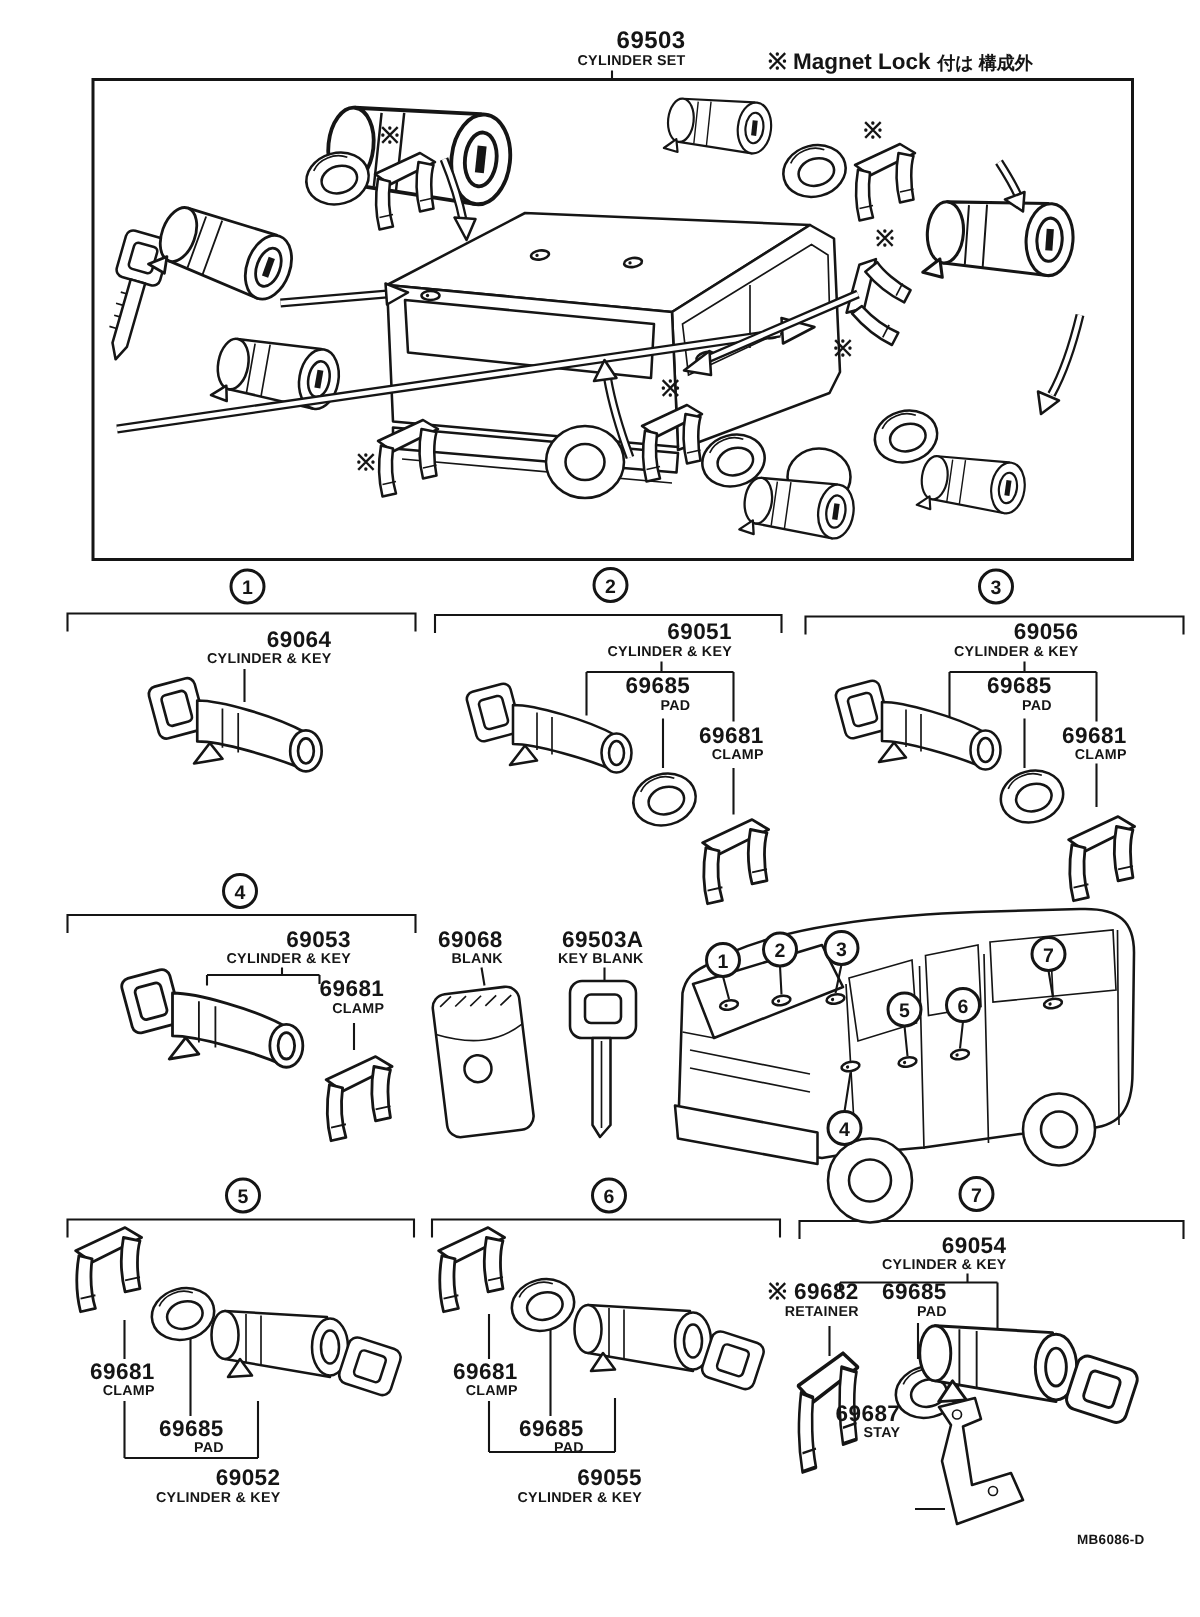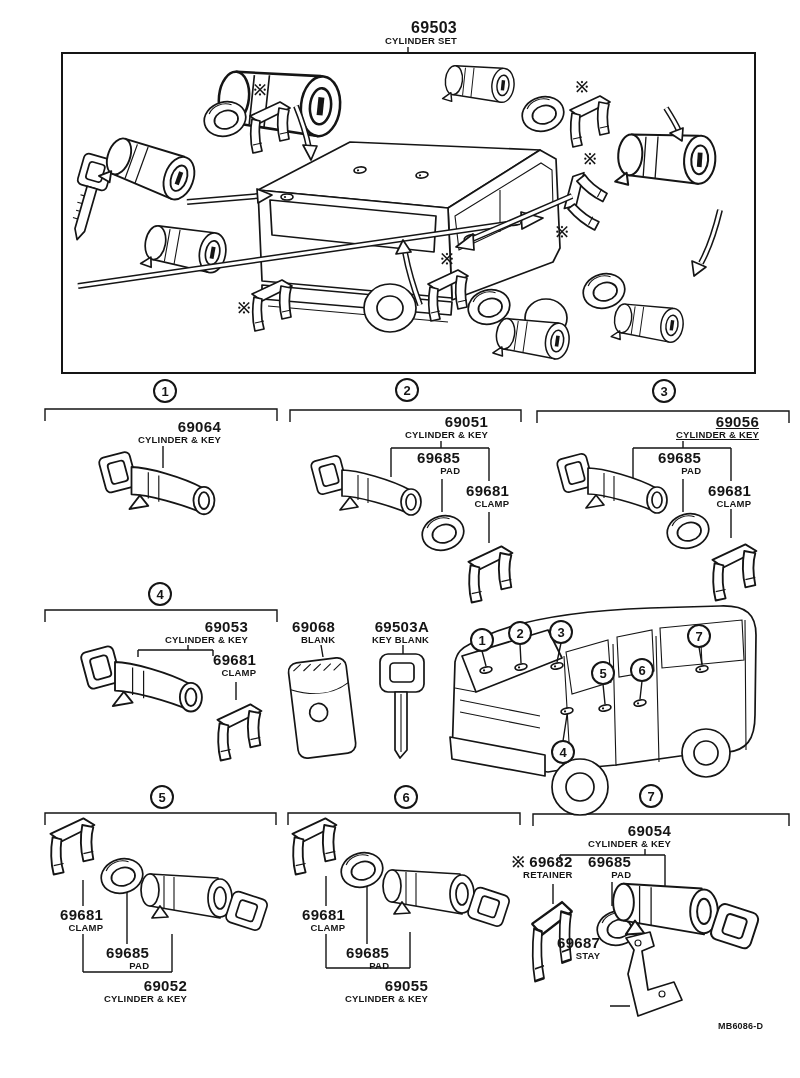--- a/index.html
+++ b/index.html
@@ -232,20 +232,25 @@
   <use href="#g-clamp" transform="translate(528,896) scale(1,1.55)"></use>
   <use href="#g-pad" transform="translate(618,928) rotate(-15)"></use>
   <use href="#g-cylkey" transform="translate(612,870) scale(1.15)"></use>
   <use href="#g-stay" transform="translate(616,932)"></use>
 </svg>
 
   <div class="lbl" style="left:385px;top:19px;">
     <div class="num big">69503</div>
     <div class="des">CYLINDER SET</div>
   </div>
+  <div class="note" style="left:512px;top:30px;">
+    <span class="en"><span>※</span>
+    <span>Magnet Lock</span></span>
+    <span class="jp">付は 構成外</span>
+  </div>
 
   <div class="circ" style="left:165px;top:391px;">1</div>
   <div class="circ" style="left:407px;top:390px;">2</div>
   <div class="circ" style="left:664px;top:391px;">3</div>
   <div class="circ" style="left:160px;top:594px;">4</div>
   <div class="circ" style="left:162px;top:797px;">5</div>
   <div class="circ" style="left:406px;top:797px;">6</div>
   <div class="circ" style="left:651px;top:796px;">7</div>
 
   <div class="circ" style="left:482px;top:640px;">1</div>
@@ -274,34 +279,34 @@
   </div>
   <div class="lbl" style="left:417px;top:450px;">
     <div class="num">69685</div>
     <div class="des">PAD</div>
   </div>
   <div class="lbl" style="left:466px;top:483px;">
     <div class="num">69681</div>
     <div class="des">CLAMP</div>
   </div>
 
-  <div class="lbl" style="left:676px;top:414px;text-decoration:underline;">
+  <div class="lbl" style="left:636px;top:414px;">
     <div class="num">69056</div>
     <div class="des">CYLINDER &amp; KEY</div>
   </div>
   <div class="lbl" style="left:658px;top:450px;">
     <div class="num">69685</div>
     <div class="des">PAD</div>
   </div>
   <div class="lbl" style="left:708px;top:483px;">
     <div class="num">69681</div>
     <div class="des">CLAMP</div>
   </div>
 
-  <div class="lbl" style="left:165px;top:619px;">
+  <div class="lbl" style="left:151px;top:619px;">
     <div class="num">69053</div>
     <div class="des">CYLINDER &amp; KEY</div>
   </div>
   <div class="lbl" style="left:213px;top:652px;">
     <div class="num">69681</div>
     <div class="des">CLAMP</div>
   </div>
 
   <div class="lbl" style="left:292px;top:619px;">
     <div class="num">69068</div>

